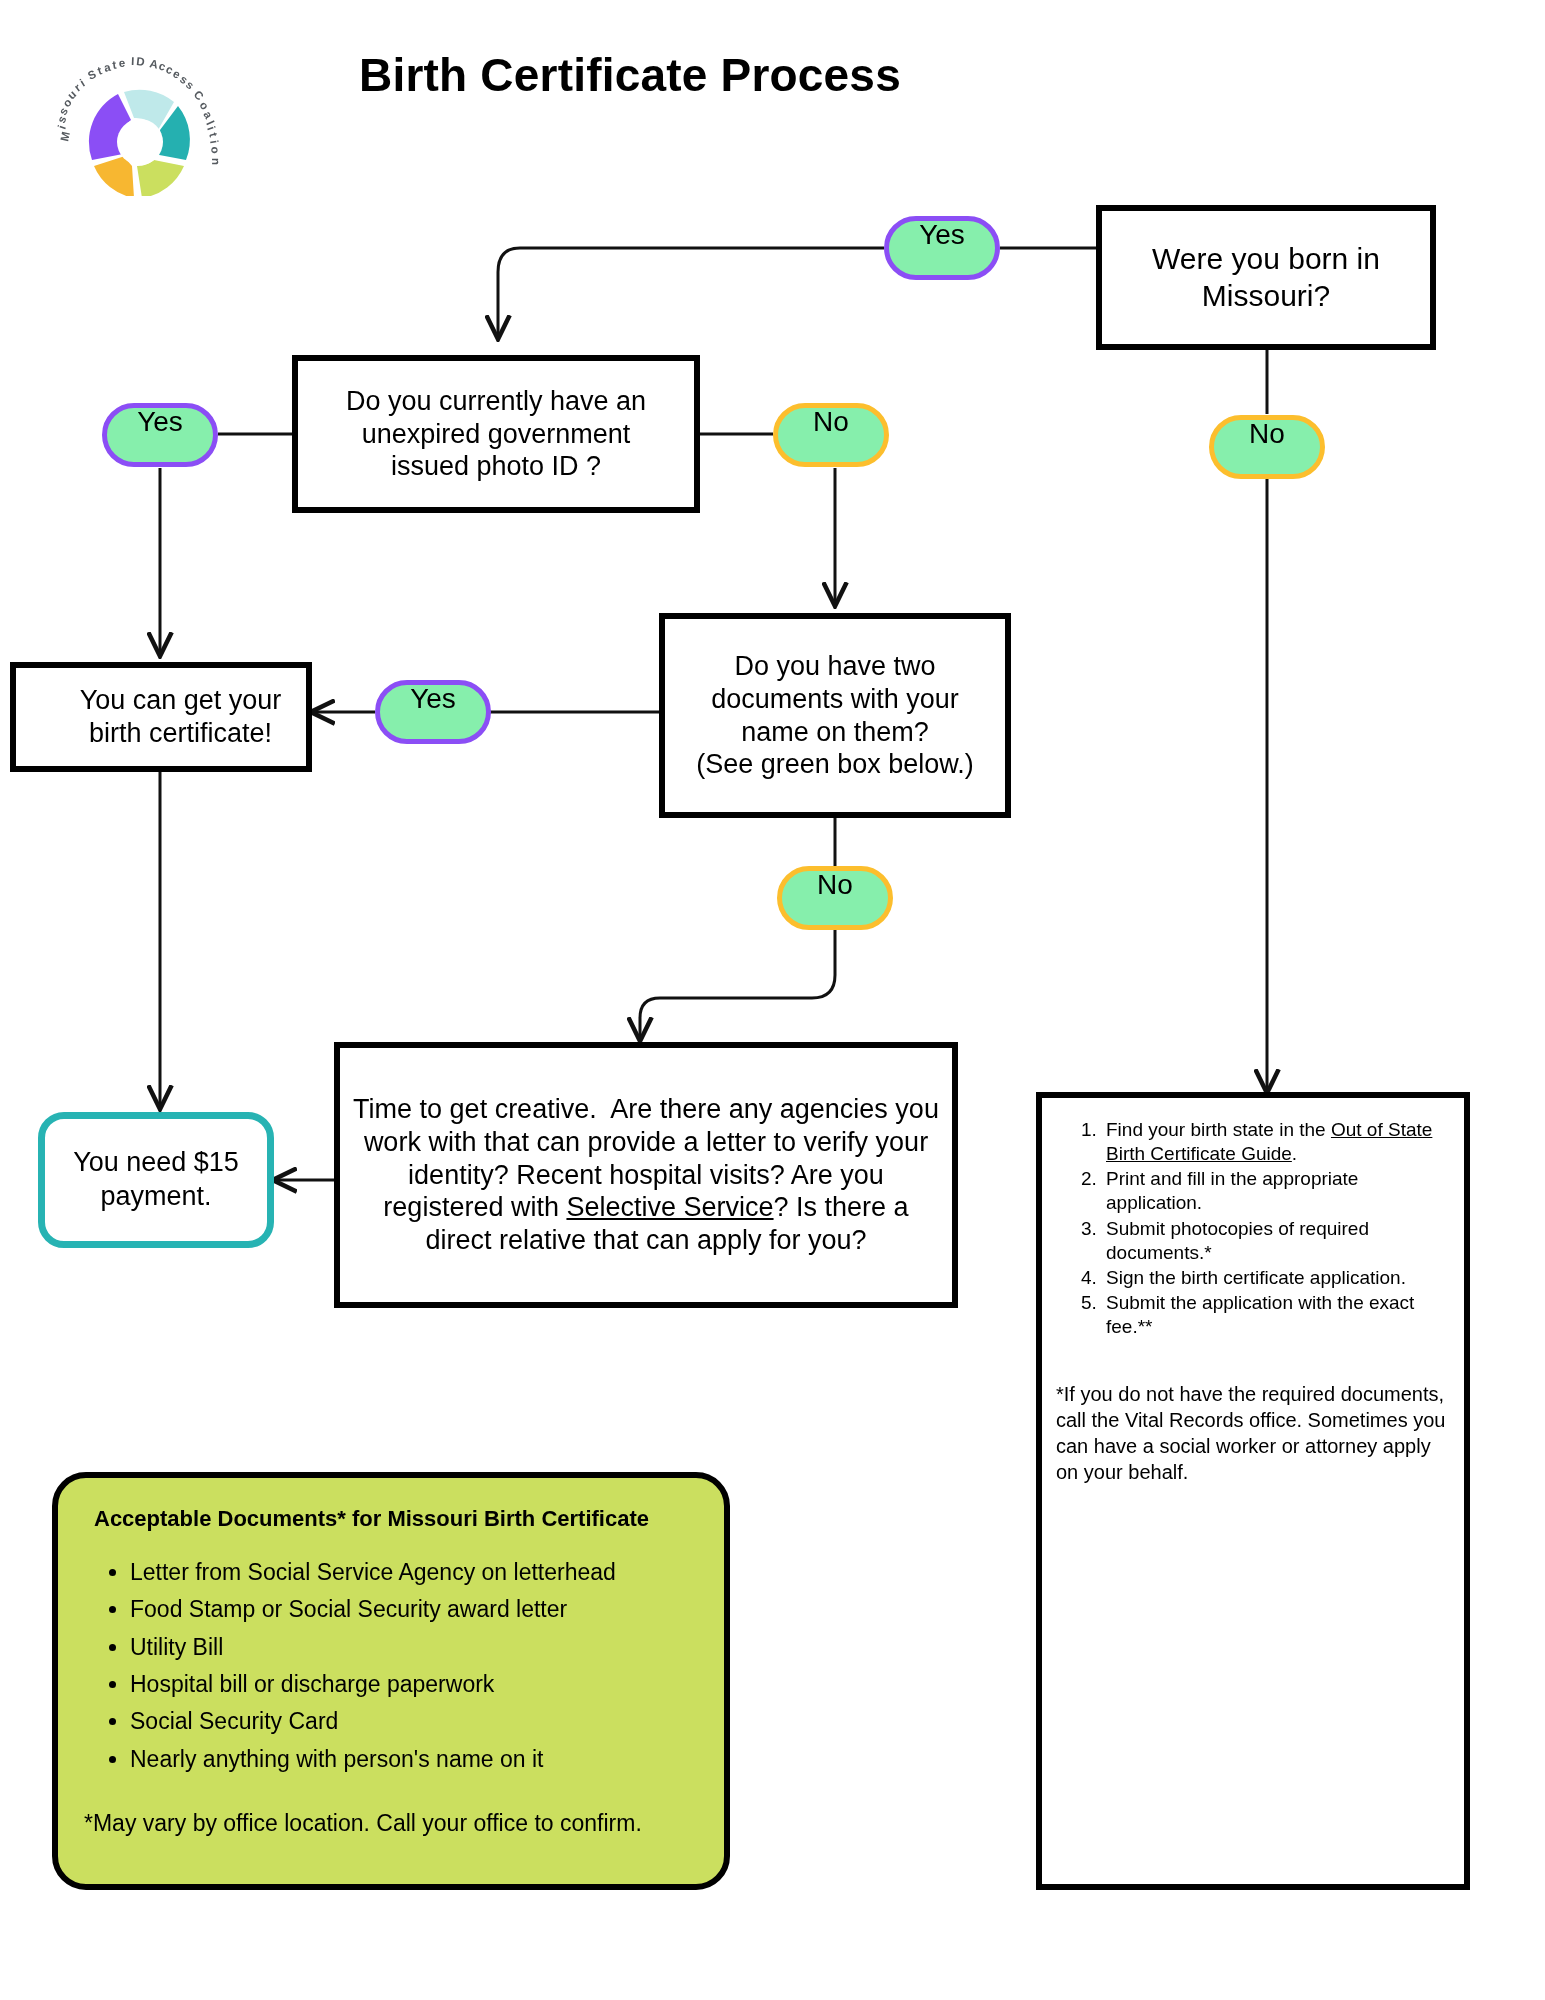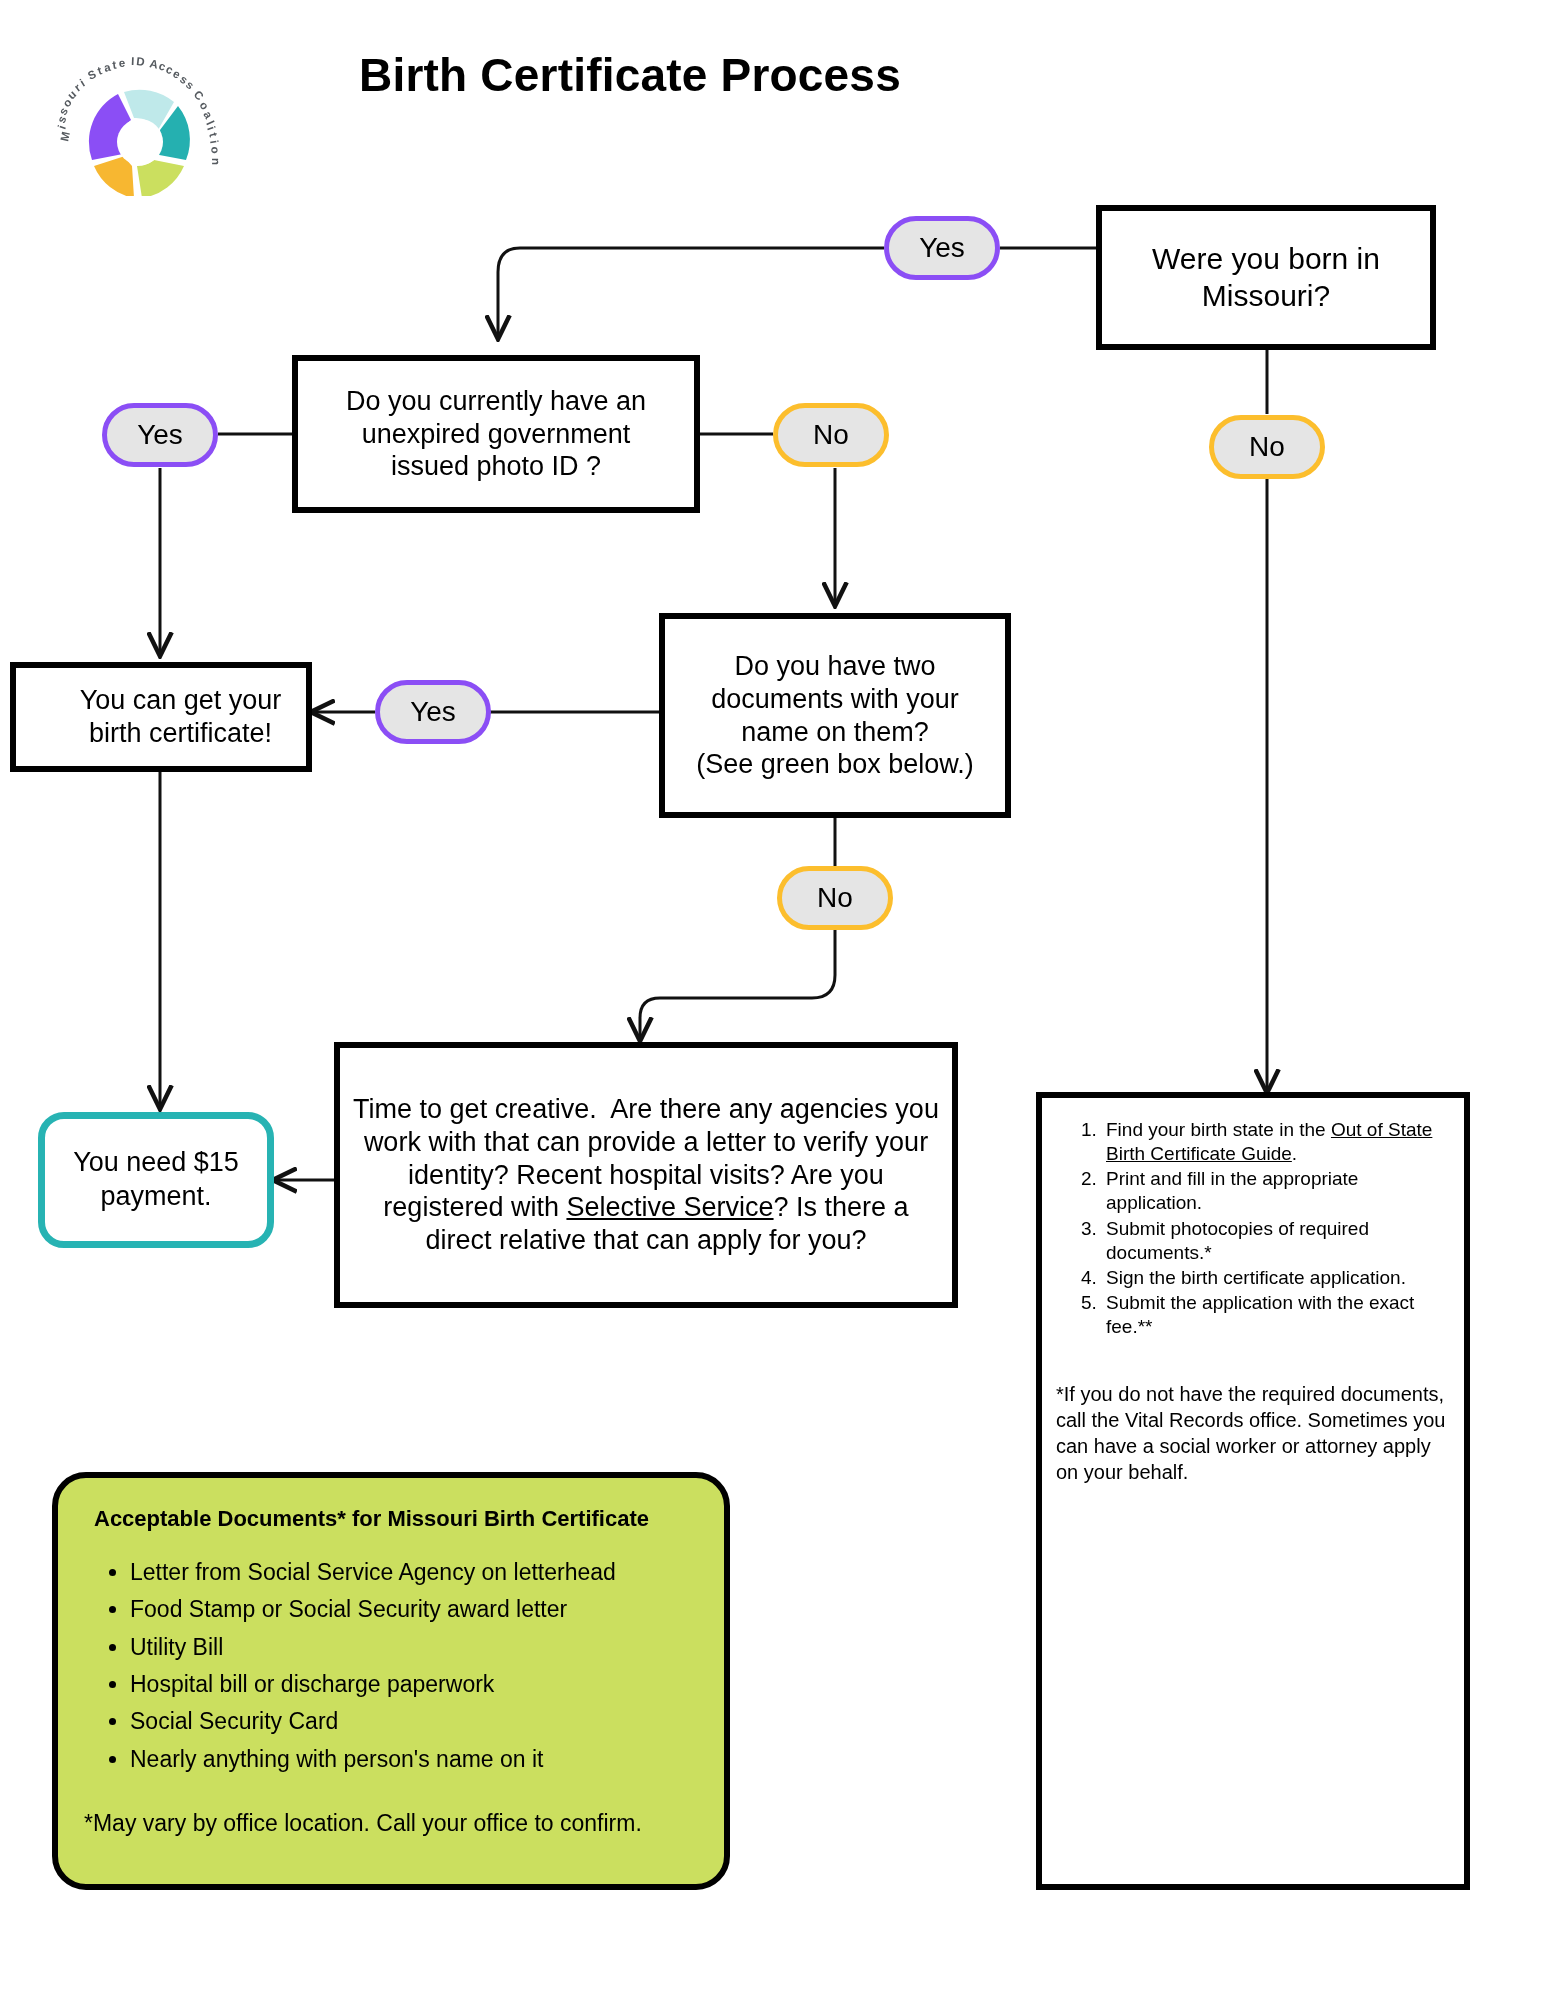--- a/index.html
+++ b/index.html
@@ -26,23 +26,23 @@
   .node{
     position:absolute;background:#fff;border:6px solid #000;
     box-sizing:border-box;display:flex;align-items:center;justify-content:center;
     text-align:center;line-height:1.22;
   }
   .node .txt{padding:4px 10px;width:100%;}
   .node span.u{text-decoration:underline;}
 
   
   .pill{
-    position:absolute;background:#e5e5e5;box-sizing:border-box;
+    position:absolute;background:#86efac;box-sizing:border-box;
     border:5px solid #000;border-radius:999px;
-    display:flex;align-items:center;justify-content:center;
+    display:flex;align-items:flex-start;justify-content:center;
     font-size:28px;line-height:1;
   }
   .pill.purple{border-color:#8b4ef5;}
   .pill.amber{border-color:#fcbe2d;}
 
   
   .teal-node{
     position:absolute;background:#fff;box-sizing:border-box;
     border:7px solid #27b3b3;border-radius:26px;
     display:flex;align-items:center;justify-content:center;

